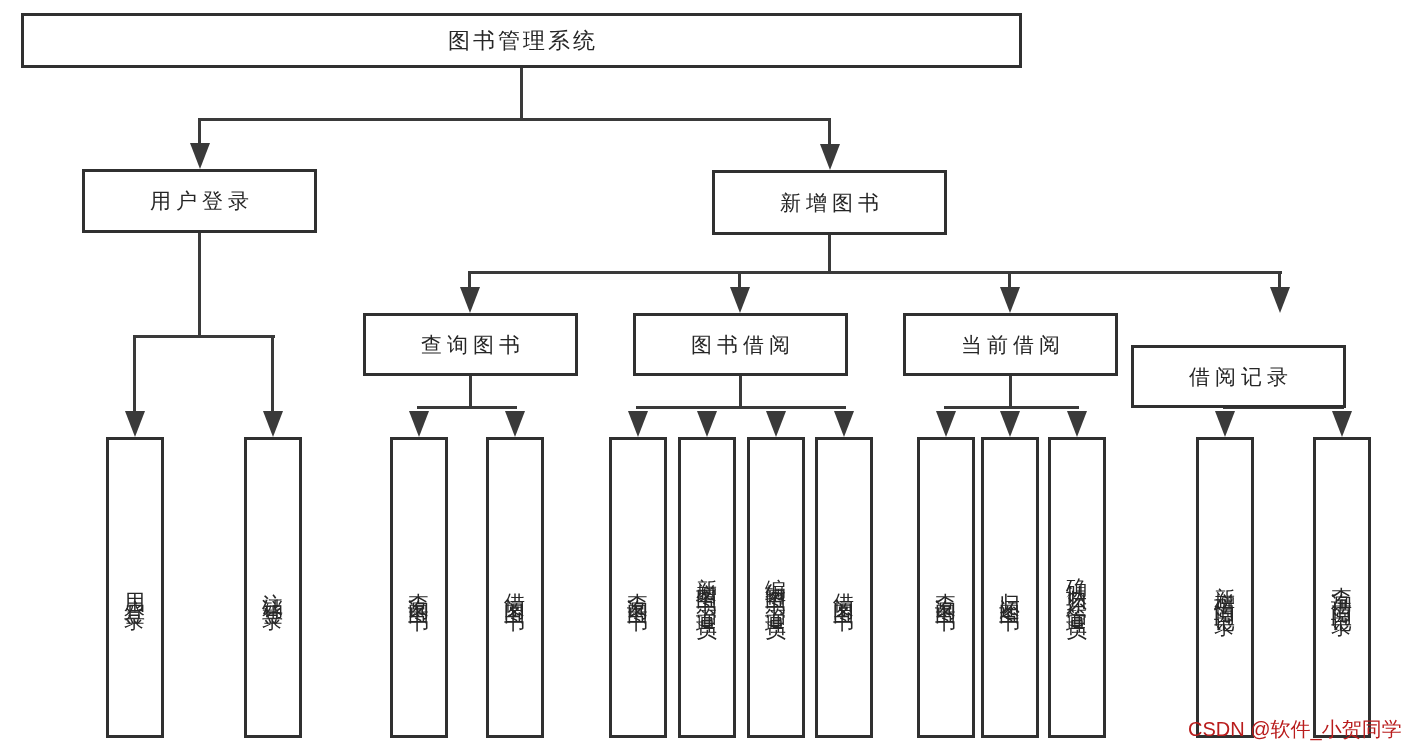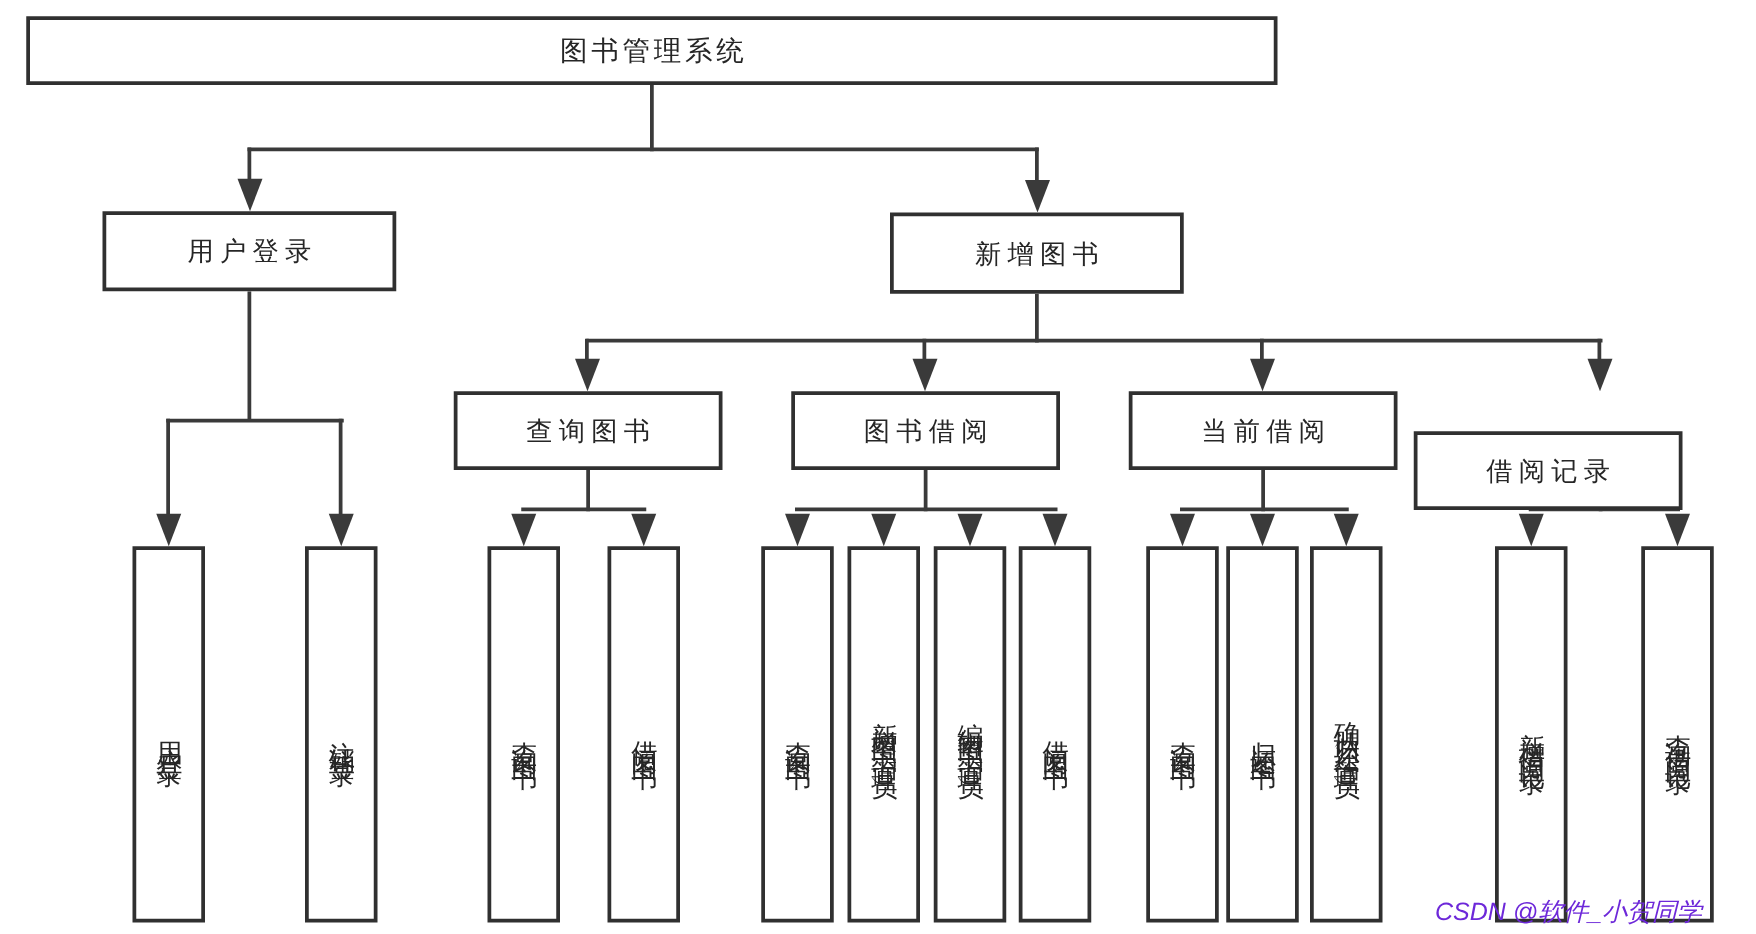--- a/index.html
+++ b/index.html
@@ -19,22 +19,22 @@
     writing-mode:vertical-rl;text-orientation:mixed;
     font-size:21px;letter-spacing:6px;line-height:1;
   }
   .line{position:absolute;background:#3a3a3a;z-index:1;}
   .arrow{
     position:absolute;width:0;height:0;z-index:1;
     border-left:10px solid transparent;border-right:10px solid transparent;
     border-top:26px solid #3a3a3a;
   }
   .watermark{
-    position:absolute;left:1148px;top:716px;z-index:3;
-    font-size:20px;color:#6d28d9;white-space:nowrap;font-style:italic;
+    position:absolute;left:1188px;top:716px;z-index:3;
+    font-size:20px;color:#b91c1c;white-space:nowrap;
   }
 </style>
 </head>
 <body>
 
 <div id="canvas">
 
   <div class="box root-box" style="left:21px;top:13px;width:1001px;height:55px;">
     <span>图书管理系统</span>
   </div>

